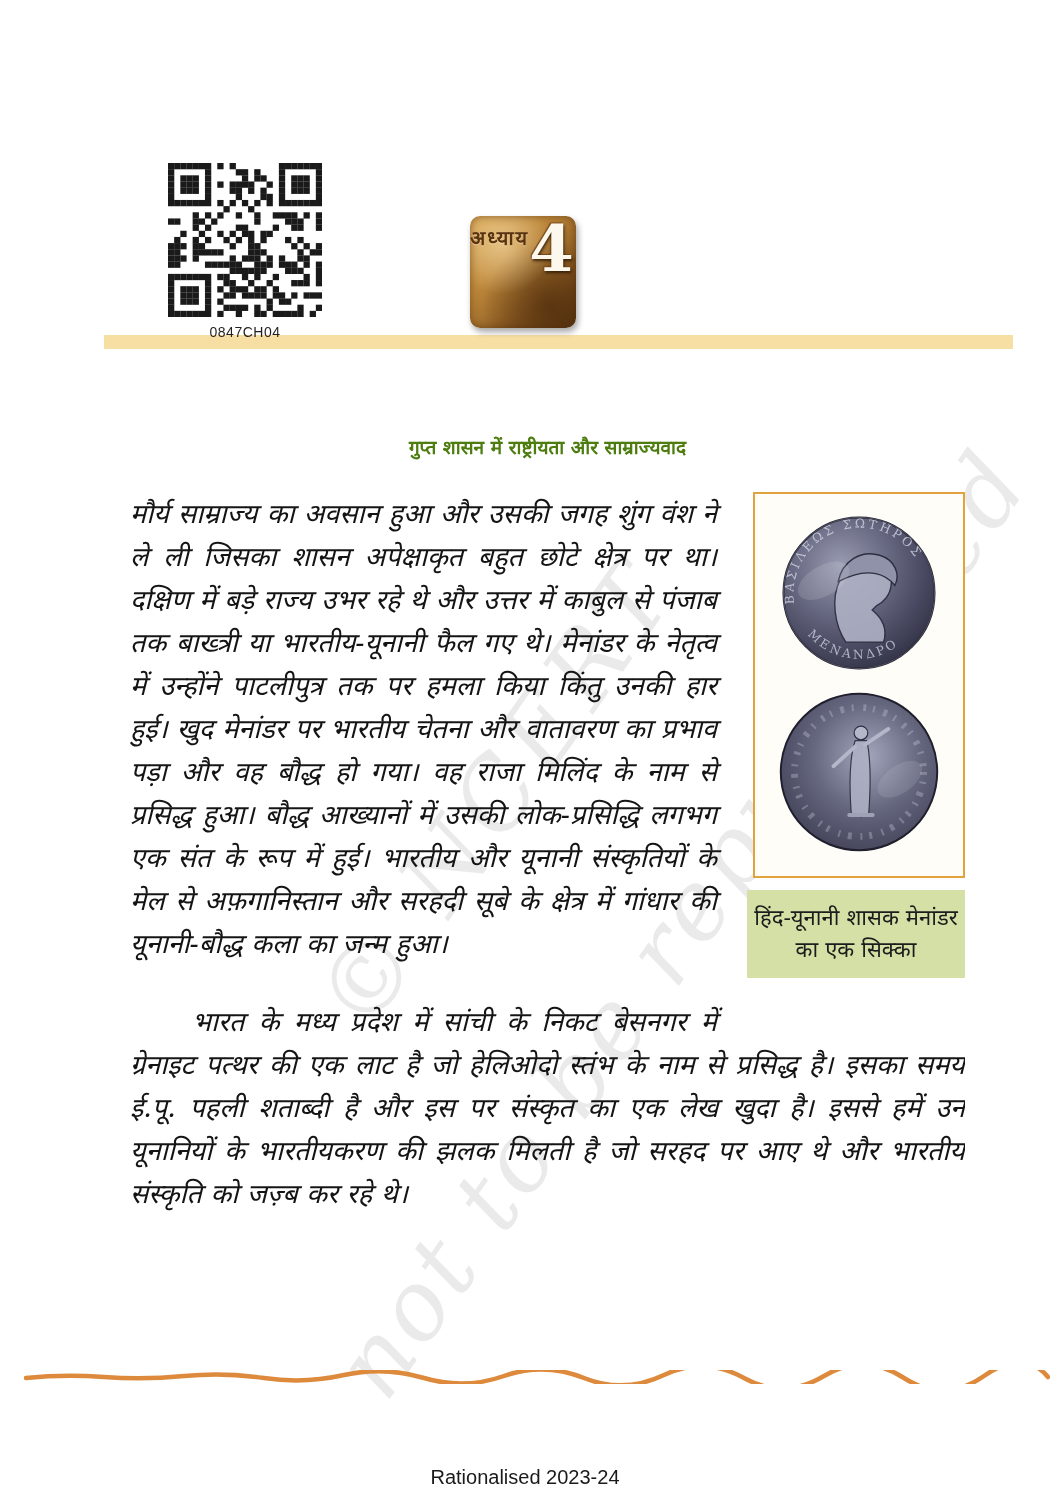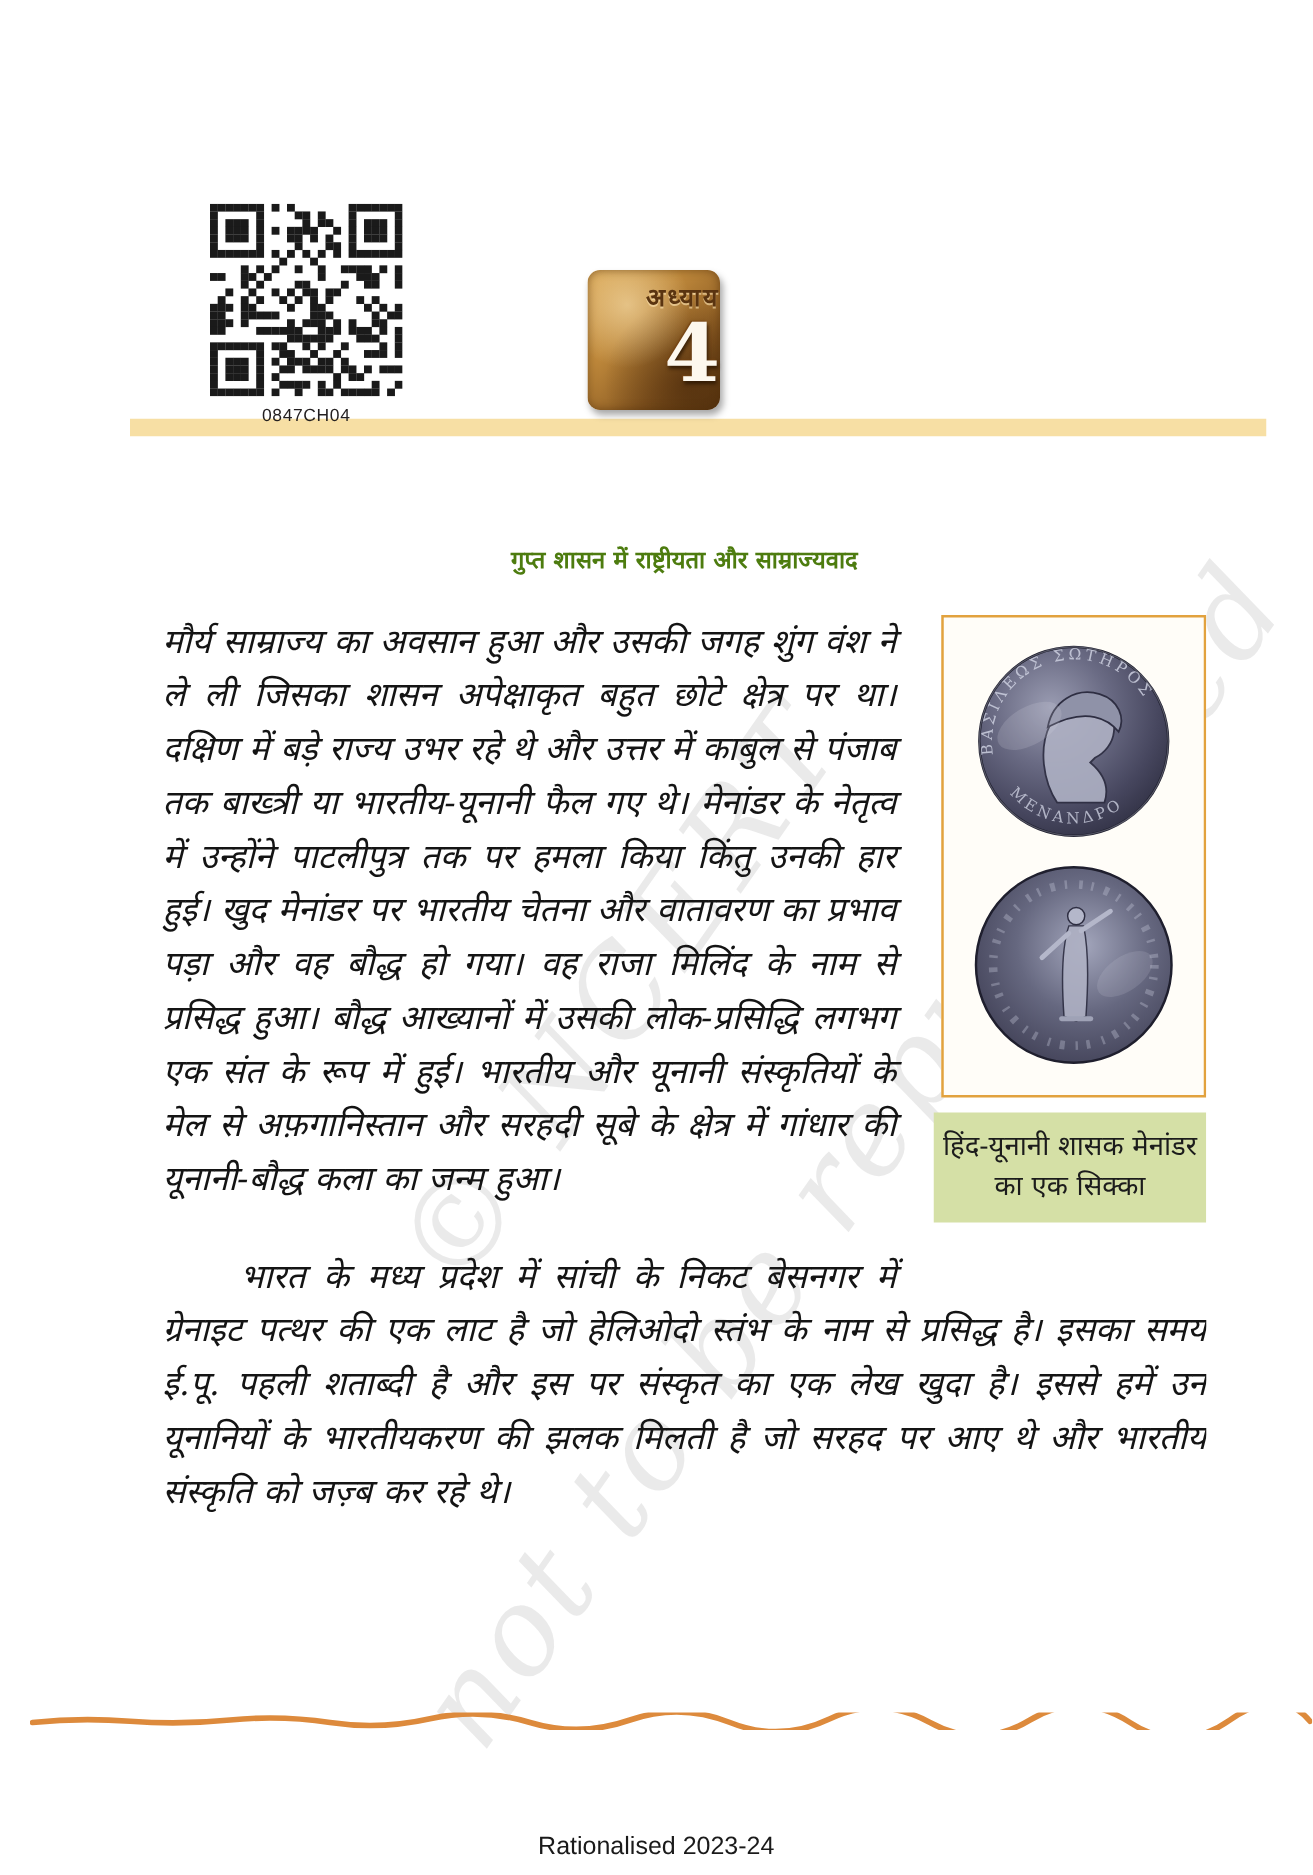--- a/index.html
+++ b/index.html
@@ -27,21 +27,21 @@
   .qr-label{margin-top:3px;font-family:"Liberation Sans",sans-serif;font-size:14px;color:#231f20;letter-spacing:0.5px;text-align:center;}
   
   .chapter-badge{
     position:absolute;left:470px;top:216px;width:106px;height:112px;z-index:2;
     border-radius:10px;
     background:
       radial-gradient(circle at 30% 25%, rgba(255,235,190,0.55), rgba(0,0,0,0) 45%),
       radial-gradient(circle at 75% 80%, rgba(60,30,5,0.55), rgba(0,0,0,0) 55%),
       linear-gradient(135deg,#d9a551 0%, #c08a3c 35%, #8a5a22 70%, #5e3a12 100%);
     box-shadow:2px 4px 6px rgba(0,0,0,0.35), inset 0 0 8px rgba(80,45,10,0.6);
-    display:flex;flex-direction:column;align-items:flex-end;
+    display:flex;flex-direction:row;align-items:flex-start;
   }
   .badge-word{
     margin-top:8px;font-size:20px;font-weight:bold;color:#5a3410;
     text-shadow:0 1px 0 rgba(255,230,180,0.6);
     letter-spacing:2px;
   }
   .badge-number{
     font-size:64px;line-height:66px;font-weight:bold;color:#fdf8ee;
     text-shadow:1px 2px 3px rgba(40,20,0,0.8), -1px -1px 1px rgba(120,70,20,0.9);
     font-family:"DejaVu Serif",serif;

